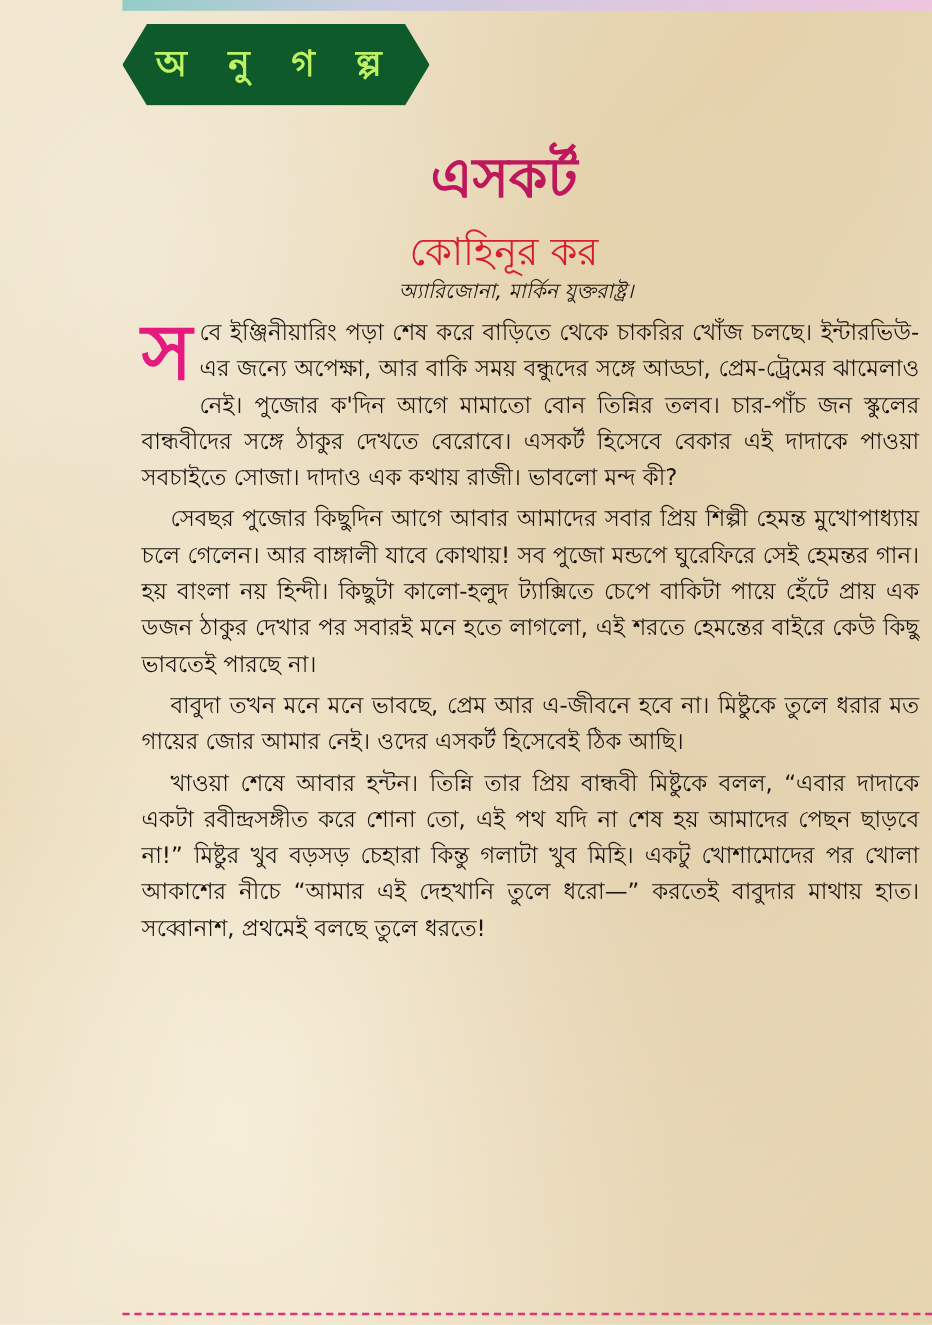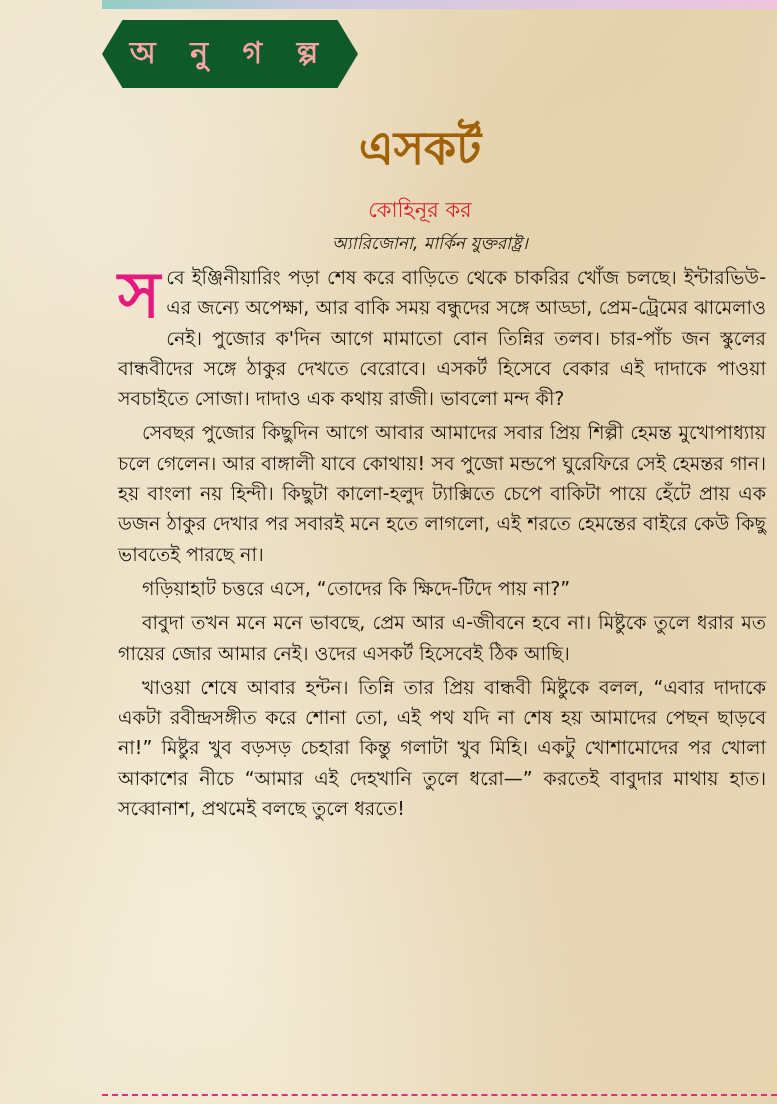--- a/index.html
+++ b/index.html
@@ -34,45 +34,45 @@
     top: 20px;
     width: 256px;
     height: 68px;
     background: #0e5a2a;
     clip-path: polygon(8% 0, 92% 0, 100% 50%, 92% 100%, 8% 100%, 0 50%);
     display: flex;
     align-items: center;
     justify-content: center;
   }
   .badge-text {
-    color: #fca5a5;
+    color: #bef264;
     font-size: 30px;
     font-weight: bold;
     letter-spacing: 12px;
     font-family: "DejaVu Sans", sans-serif;
   }
   .title {
     position: absolute;
     left: 250px;
     width: 340px;
     top: 118px;
     text-align: center;
-    color: #a16207;
+    color: #be185d;
     font-size: 46px;
     font-weight: bold;
     line-height: 60px;
   }
   .author {
     position: absolute;
     left: 250px;
     width: 340px;
     top: 188px;
     text-align: center;
     color: #d61f2b;
-    font-size: 21px;
+    font-size: 32px;
     line-height: 44px;
   }
   .location {
     position: absolute;
     left: 230px;
     width: 400px;
     top: 232px;
     text-align: center;
     color: #1a1410;
     font-size: 17px;
@@ -124,18 +124,17 @@
 <div class="title">এসকর্ট</div>
 <div class="author">কোহিনূর কর</div>
 <div class="location">অ্যারিজোনা, মার্কিন যুক্তরাষ্ট্র।</div>
 
 <div class="body-text">
   <p class="para first">
     <span class="dropcap">স</span>
     <span>বে ইঞ্জিনীয়ারিং পড়া শেষ করে বাড়িতে থেকে চাকরির খোঁজ চলছে। ইন্টারভিউ-এর জন্যে অপেক্ষা, আর বাকি সময় বন্ধুদের সঙ্গে আড্ডা, প্রেম-ট্রেমের ঝামেলাও নেই। পুজোর ক'দিন আগে মামাতো বোন তিন্নির তলব। চার-পাঁচ জন স্কুলের বান্ধবীদের সঙ্গে ঠাকুর দেখতে বেরোবে। এসকর্ট হিসেবে বেকার এই দাদাকে পাওয়া সবচাইতে সোজা। দাদাও এক কথায় রাজী। ভাবলো মন্দ কী?</span>
   </p>
   <p class="para">সেবছর পুজোর কিছুদিন আগে আবার আমাদের সবার প্রিয় শিল্পী হেমন্ত মুখোপাধ্যায় চলে গেলেন। আর বাঙ্গালী যাবে কোথায়! সব পুজো মন্ডপে ঘুরেফিরে সেই হেমন্তর গান। হয় বাংলা নয় হিন্দী। কিছুটা কালো-হলুদ ট্যাক্সিতে চেপে বাকিটা পায়ে হেঁটে প্রায় এক ডজন ঠাকুর দেখার পর সবারই মনে হতে লাগলো, এই শরতে হেমন্তের বাইরে কেউ কিছু ভাবতেই পারছে না।</p>
-  <p class="para">গড়িয়াহাট চত্তরে এসে, “তোদের কি ক্ষিদে-টিদে পায় না?”</p>
   <p class="para">বাবুদা তখন মনে মনে ভাবছে, প্রেম আর এ-জীবনে হবে না। মিষ্টুকে তুলে ধরার মত গায়ের জোর আমার নেই। ওদের এসকর্ট হিসেবেই ঠিক আছি।</p>
   <p class="para">খাওয়া শেষে আবার হন্টন। তিন্নি তার প্রিয় বান্ধবী মিষ্টুকে বলল, “এবার দাদাকে একটা রবীন্দ্রসঙ্গীত করে শোনা তো, এই পথ যদি না শেষ হয় আমাদের পেছন ছাড়বে না!” মিষ্টুর খুব বড়সড় চেহারা কিন্তু গলাটা খুব মিহি। একটু খোশামোদের পর খোলা আকাশের নীচে “আমার এই দেহখানি তুলে ধরো—” করতেই বাবুদার মাথায় হাত। সব্বোনাশ, প্রথমেই বলছে তুলে ধরতে!</p>
 </div>
 
 <div class="rule"></div>
 
 </body></html>

